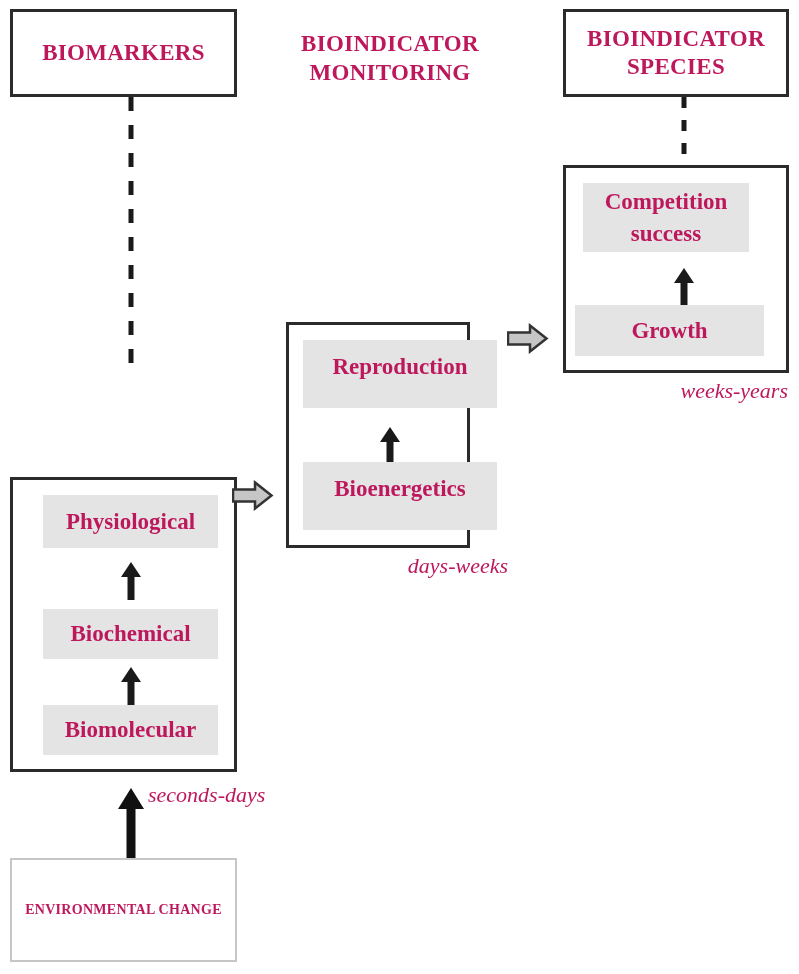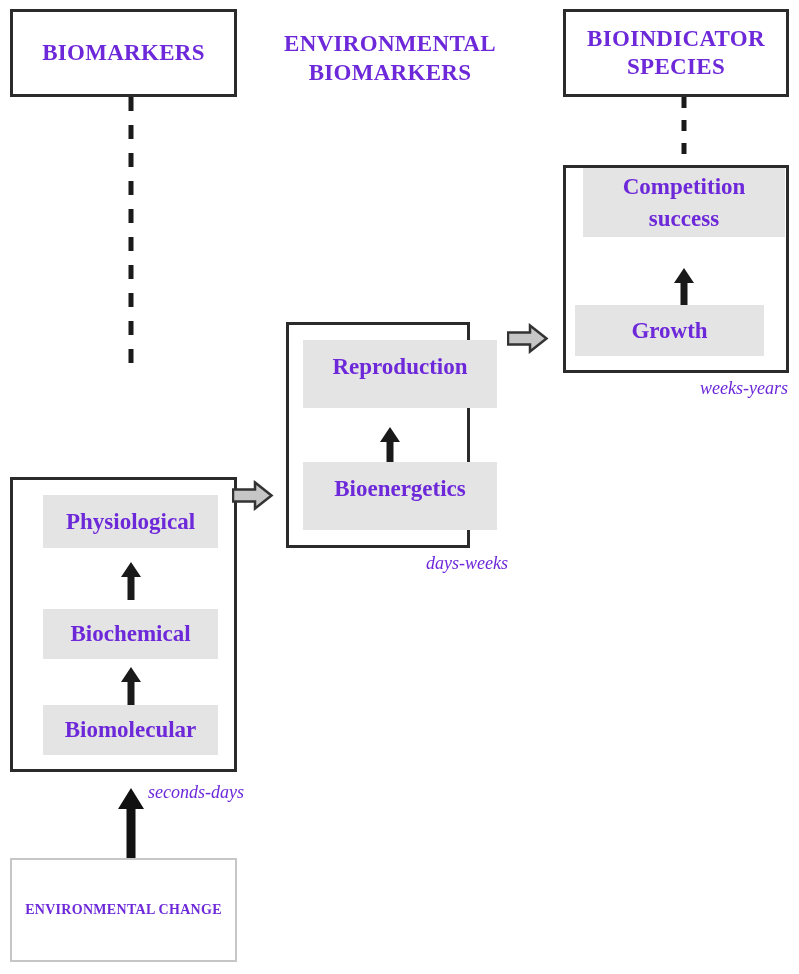--- a/index.html
+++ b/index.html
@@ -1,18 +1,18 @@
 <!DOCTYPE html>
 <html><head>
 <meta charset="utf-8">
 <style>
   html,body { margin:0; padding:0; background:#ffffff; }
   .canvas {
     position:relative; width:799px; height:974px; background:#ffffff;
-    font-family:"Liberation Serif","DejaVu Serif",serif; color:#6d28d9;
+    font-family:"Liberation Serif","DejaVu Serif",serif; color:#be185d;
     overflow:hidden;
   }
   .outlined-box {
     position:absolute; box-sizing:border-box; background:#ffffff;
     border:3px solid #2b2b2b; display:flex; align-items:center;
     justify-content:center; text-align:center;
   }
   .header-label {
     font-weight:bold; font-size:23px; line-height:1.2; letter-spacing:0.3px;
     max-width:205px;
@@ -25,42 +25,42 @@
     position:absolute; box-sizing:border-box; background:#ffffff;
     border:3px solid #2b2b2b;
   }
   .gray-box {
     position:absolute; background:#e4e4e4; display:flex; align-items:center;
     justify-content:center; text-align:center; font-weight:bold;
     font-size:23px; line-height:1.35; box-sizing:border-box;
   }
   .gray-box.tall { align-items:flex-start; padding-top:11px; }
   .time-label {
-    position:absolute; font-style:italic; font-size:18px; line-height:1.1;
+    position:absolute; font-style:italic; font-size:22px; line-height:1.1;
   }
   .time-label.right { text-align:right; }
   .svg-abs { position:absolute; display:block; }
   .env-box {
     position:absolute; box-sizing:border-box; background:#ffffff;
     border:2px solid #c6c6c6; display:flex; align-items:center;
     justify-content:center; text-align:center; font-weight:bold;
     font-size:14px; line-height:1.4; letter-spacing:0.3px;
   }
   .env-box .inner { max-width:205px; }
 </style>
 </head>
 <body>
 
 <div class="canvas">
 
   <div class="outlined-box" style="left:10px; top:9px; width:227px; height:88px;">
     <div class="header-label">BIOMARKERS</div>
   </div>
 
-  <div class="floating-title" style="left:272px; top:30px; width:236px;">ENVIRONMENTAL BIOMARKERS</div>
+  <div class="floating-title" style="left:272px; top:30px; width:236px;">BIOINDICATOR MONITORING</div>
 
   <div class="outlined-box" style="left:563px; top:9px; width:226px; height:88px;">
     <div class="header-label">BIOINDICATOR SPECIES</div>
   </div>
 
   <svg class="svg-abs" style="left:128px; top:97px;" width="6" height="276">
     <line x1="3" y1="0" x2="3" y2="276" stroke="#1a1a1a" stroke-width="5" stroke-dasharray="14 14"></line>
   </svg>
 
   <svg class="svg-abs" style="left:681px; top:97px;" width="6" height="66">
@@ -91,21 +91,21 @@
     </div>
     <svg class="svg-abs" style="left:90px; top:102px;" width="22" height="38">
       <polygon points="11,0 21,15 14.5,15 14.5,38 7.5,38 7.5,15 1,15" fill="#1a1a1a"></polygon>
     </svg>
     <div class="gray-box tall" style="left:14px; top:137px; width:194px; height:68px;">
       <span>Bioenergetics</span>
     </div>
   </div>
 
   <div class="container" style="left:563px; top:165px; width:226px; height:208px;">
-    <div class="gray-box" style="left:17px; top:0; width:202px; height:69px;">
+    <div class="gray-box" style="left:17px; top:15px; width:166px; height:69px;">
       <span style="max-width:150px">Competition success</span>
     </div>
     <svg class="svg-abs" style="left:107px; top:100px;" width="22" height="38">
       <polygon points="11,0 21,15 14.5,15 14.5,38 7.5,38 7.5,15 1,15" fill="#1a1a1a"></polygon>
     </svg>
     <div class="gray-box" style="left:9px; top:137px; width:189px; height:51px;">
       <span>Growth</span>
     </div>
   </div>
 

